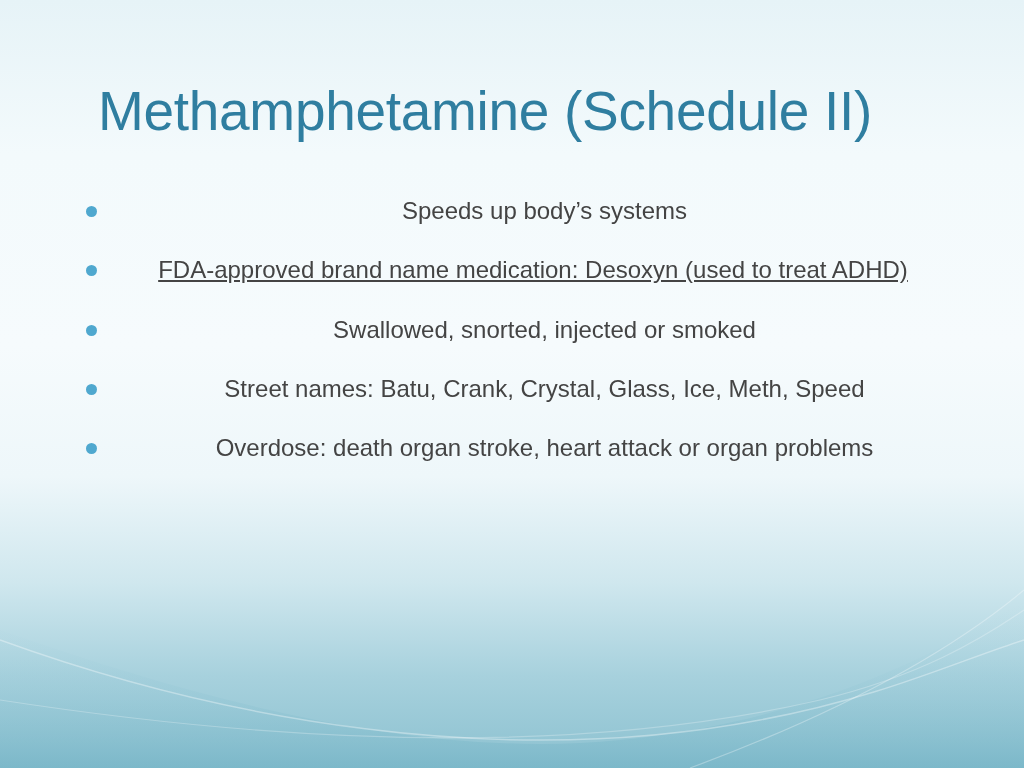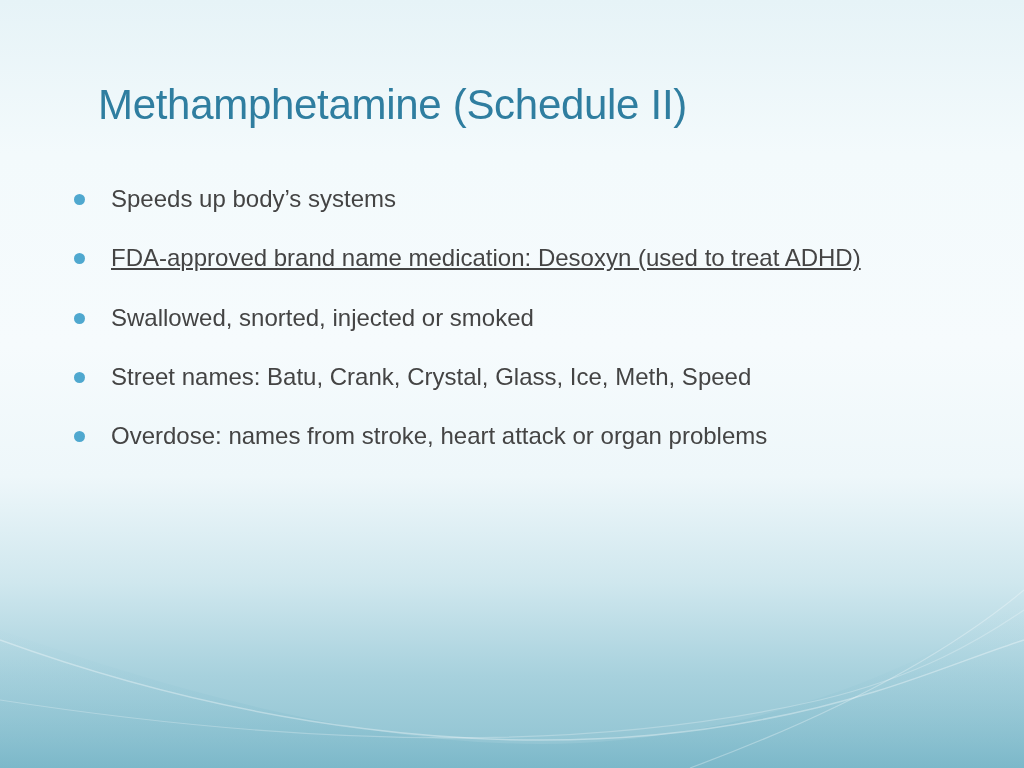--- a/index.html
+++ b/index.html
@@ -5,24 +5,24 @@
   html, body { margin: 0; padding: 0; }
   body {
     width: 1024px; height: 768px; overflow: hidden;
     position: relative;
     font-family: "Liberation Sans", sans-serif;
     background: linear-gradient(180deg, #e6f3f7 0%, #f3fafc 20%, #f6fbfd 45%, #eef7fa 62%, #cfe7ee 76%, #a7d1dd 88%, #8cc1d0 100%);
   }
   .bg-wave { position: absolute; left: 0; top: 0; width: 1024px; height: 768px; pointer-events: none; }
   .title {
     position: absolute; left: 98px; top: 84px;
-    font-size: 42px; color: #2f7ea0; letter-spacing: -0.3px;
+    font-size: 55px; color: #2f7ea0; letter-spacing: -0.3px;
     white-space: nowrap; line-height: 1;
   }
-  .bullets { position: absolute; left: 74px; top: 184px; width: 880px; list-style: none; margin: 0; padding: 0; }
+  .bullets { position: absolute; left: 74px; top: 184px; width: 880px; list-style: none; margin: 12px; padding: 0; text-align: center; }
   .bullet {
     position: relative; padding-left: 37px;
     font-size: 24px; line-height: 30px; color: #444444;
   }
   .dot {
     position: absolute; left: 0; top: 10px;
     width: 11px; height: 11px; border-radius: 50%;
     background: #4fa8cf;
   }
 </style>
@@ -56,15 +56,15 @@
   <li class="bullet" style="margin-bottom:29px;">
     <span class="dot"></span>
     <span>Swallowed, snorted, injected or smoked</span>
   </li>
   <li class="bullet" style="margin-bottom:29px;">
     <span class="dot"></span>
     <span>Street names: Batu, Crank, Crystal, Glass, Ice, Meth, Speed</span>
   </li>
   <li class="bullet">
     <span class="dot"></span>
-    <span>Overdose: names from stroke, heart attack or organ problems</span>
+    <span>Overdose: death organ stroke, heart attack or organ problems</span>
   </li>
 </ul>
 
 </body></html>

